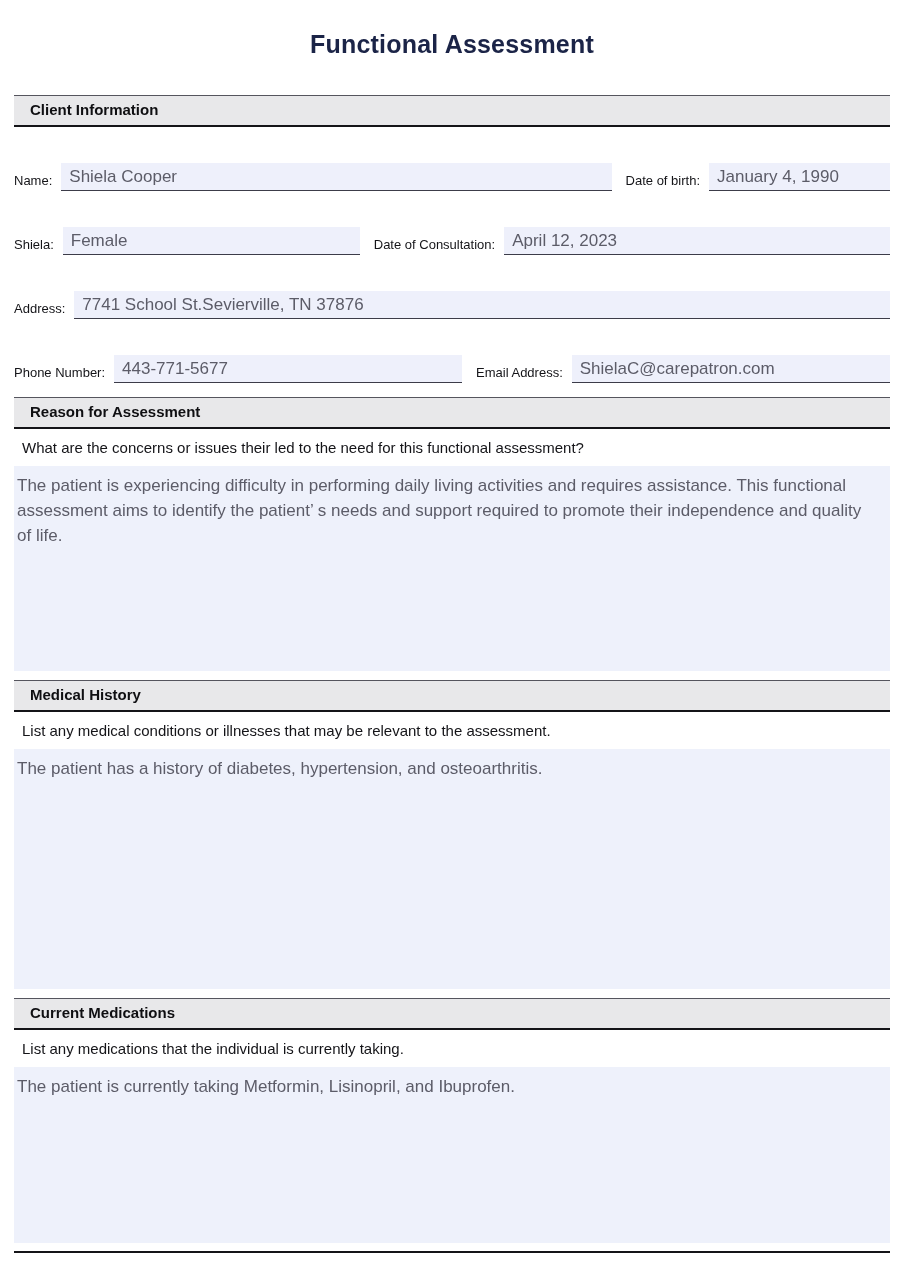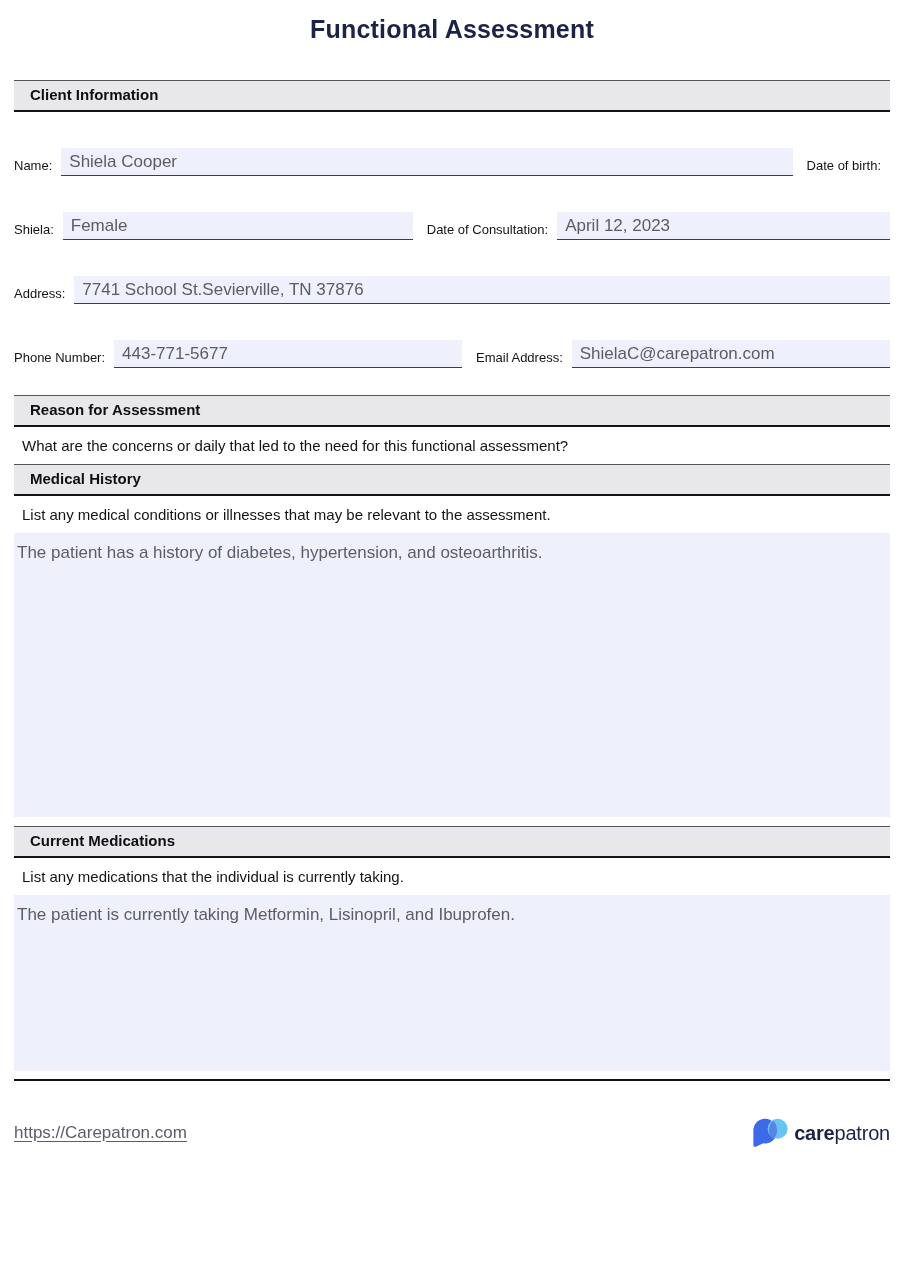--- a/index.html
+++ b/index.html
@@ -6,21 +6,21 @@
   html,body { background:#ffffff; }
   body {
     width:904px; min-height:1274px; margin:0 auto;
     font-family:"Liberation Sans","DejaVu Sans",sans-serif;
     color:#111114;
   }
   .page { padding:12px 14px 8px 14px; }
 
   .doc-title {
     text-align:center; font-size:25px; font-weight:bold;
-    color:#1b2447; margin-top:3px; margin-bottom:36px;
+    color:#1b2447; margin-top:18px; margin-bottom:36px;
     letter-spacing:.2px;
   }
 
   .section-header {
     background:#e8e8ea;
     border-top:1px solid #55555e;
     border-bottom:2px solid #141418;
     font-weight:bold; font-size:15px; color:#0f0f12;
     padding:5px 16px 6px 16px;
     line-height:18px;
@@ -37,35 +37,35 @@
   .field {
     background:#eef0fb;
     border-bottom:1.5px solid #3c3c49;
     font-size:17px; color:#5c5c68;
     padding:4px 8px 3px 8px;
     min-height:28px;
     overflow:hidden; white-space:nowrap;
   }
   .grow { flex:1 1 auto; }
   .w-dob { width:181px; }
-  .w-gender { width:350px; }
+  .w-gender { width:297px; }
   .w-phone { width:348px; }
 
   
   .prompt { font-size:15px; color:#141418; margin:10px 0 10px 0; padding-left:8px; }
   .textarea {
     background:#eef1fb; color:#5c5c68;
     font-size:17px; line-height:25px;
     padding:7px 14px 0 3px;
   }
   .h-reason { height:205px; }
-  .h-medhx  { height:284px; }
+  .h-medhx  { height:240px; }
   .h-meds   { height:176px; }
 
-  .gap-sect { margin-top:27px; }
+  .gap-sect { margin-top:14px; }
   .gap-sect-sm { margin-top:9px; }
 
   
   .footer-rule { border-top:2px solid #141418; margin-top:8px; }
   .footer-row {
     display:flex; justify-content:space-between; align-items:center;
     margin-top:34px;
   }
   .footer-link {
     font-size:17px; color:#5c5c68; text-decoration:underline;
@@ -82,20 +82,21 @@
 <div class="page">
 
   <h1 class="doc-title">Functional Assessment</h1>
 
   <div class="section-header">Client Information</div>
 
   <div class="row">
     <span class="f-label">Name:</span>
     <div class="field grow">Shiela Cooper</div>
     <span class="f-label mid">Date of birth:</span>
+    <div class="field w-dob">January 4, 1990</div>
   </div>
 
   <div class="row">
     <span class="f-label">Shiela:</span>
     <div class="field w-gender">Female</div>
     <span class="f-label mid">Date of Consultation:</span>
     <div class="field grow">April 12, 2023</div>
   </div>
 
   <div class="row">
@@ -104,21 +105,22 @@
   </div>
 
   <div class="row">
     <span class="f-label">Phone Number:</span>
     <div class="field w-phone">443-771-5677</div>
     <span class="f-label mid">Email Address:</span>
     <div class="field grow">ShielaC@carepatron.com</div>
   </div>
 
   <div class="section-header gap-sect">Reason for Assessment</div>
-  <div class="prompt">What are the concerns or daily that led to the need for this functional assessment?</div>
+  <div class="prompt">What are the concerns or issues their led to the need for this functional assessment?</div>
+  <div class="textarea h-reason">The patient is experiencing difficulty in performing daily living activities and requires assistance. This functional assessment aims to identify the patient’ s needs and support required to promote their independence and quality of life.</div>
 
   <div class="section-header gap-sect-sm">Medical History</div>
   <div class="prompt">List any medical conditions or illnesses that may be relevant to the assessment.</div>
   <div class="textarea h-medhx">The patient has a history of diabetes, hypertension, and osteoarthritis.</div>
 
   <div class="section-header gap-sect-sm">Current Medications</div>
   <div class="prompt">List any medications that the individual is currently taking.</div>
   <div class="textarea h-meds">The patient is currently taking Metformin, Lisinopril, and Ibuprofen.</div>
 
   <div class="footer-rule"></div>

